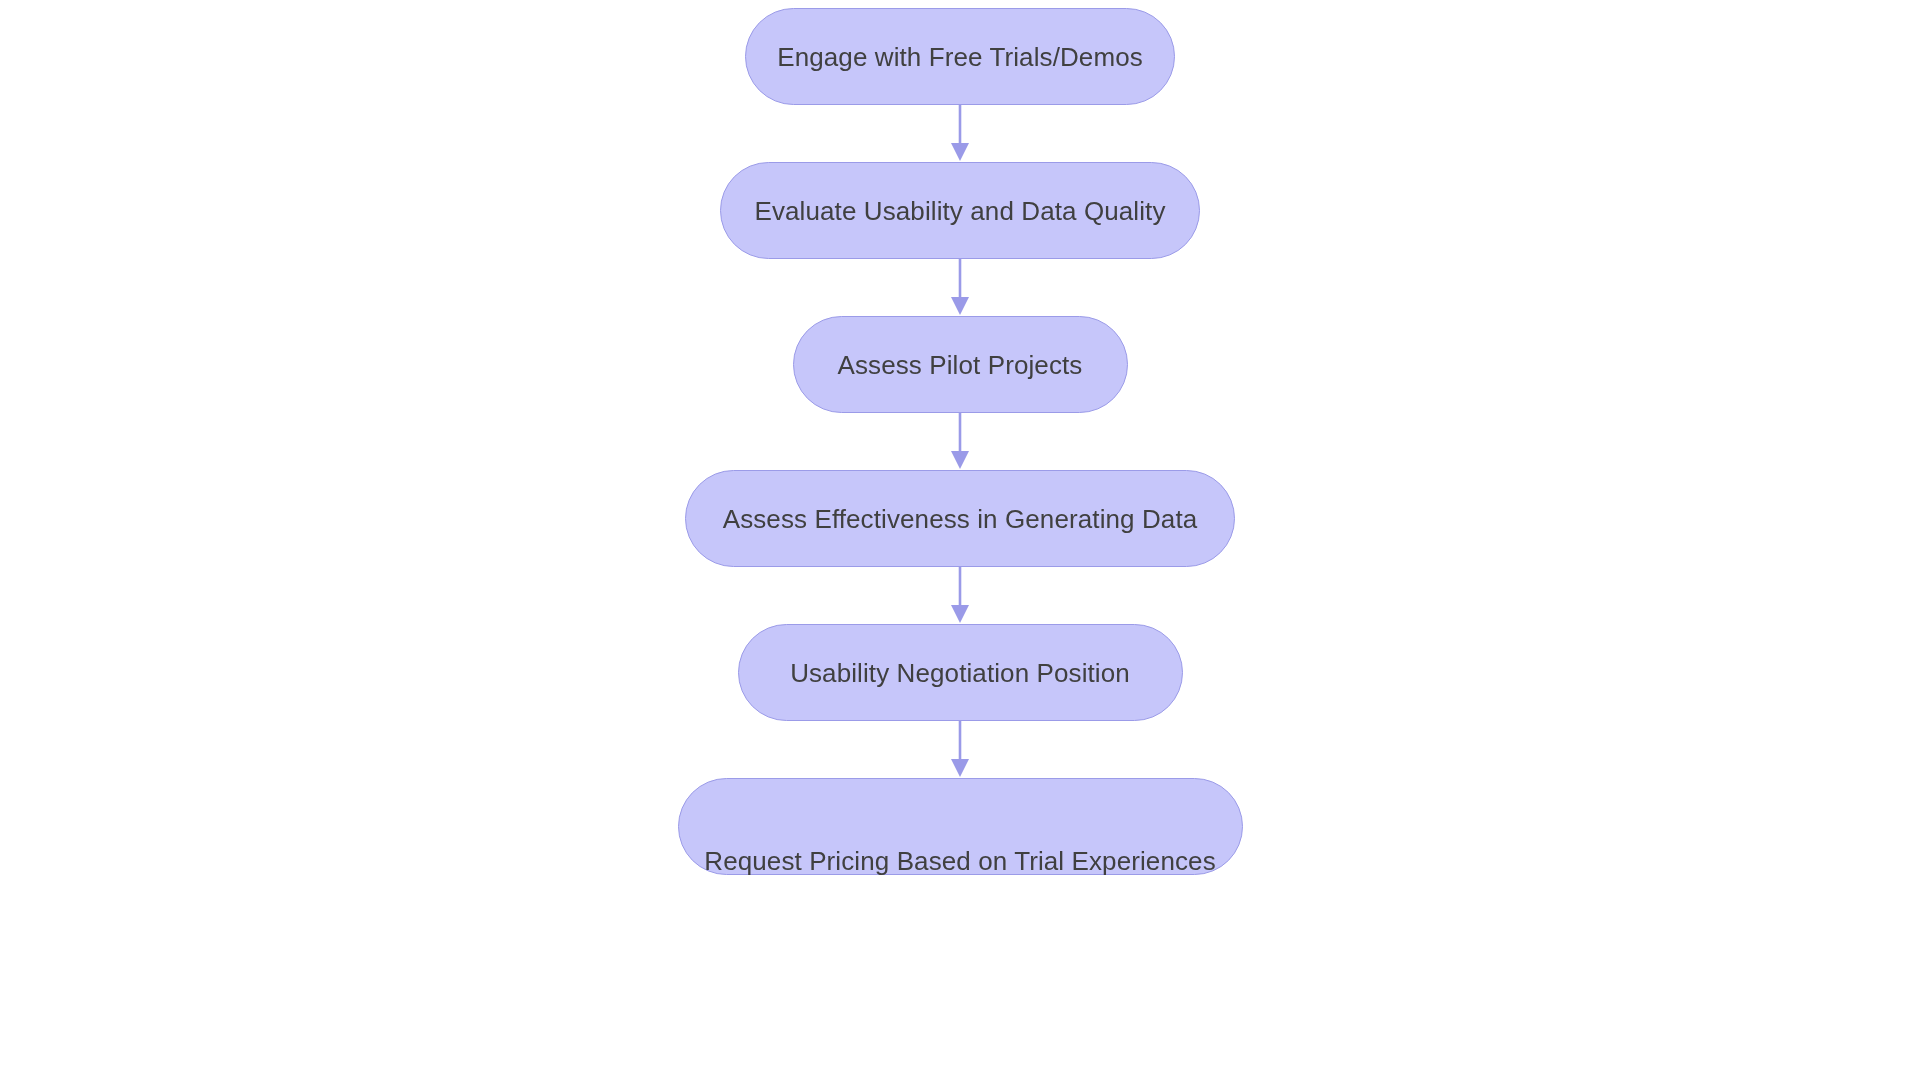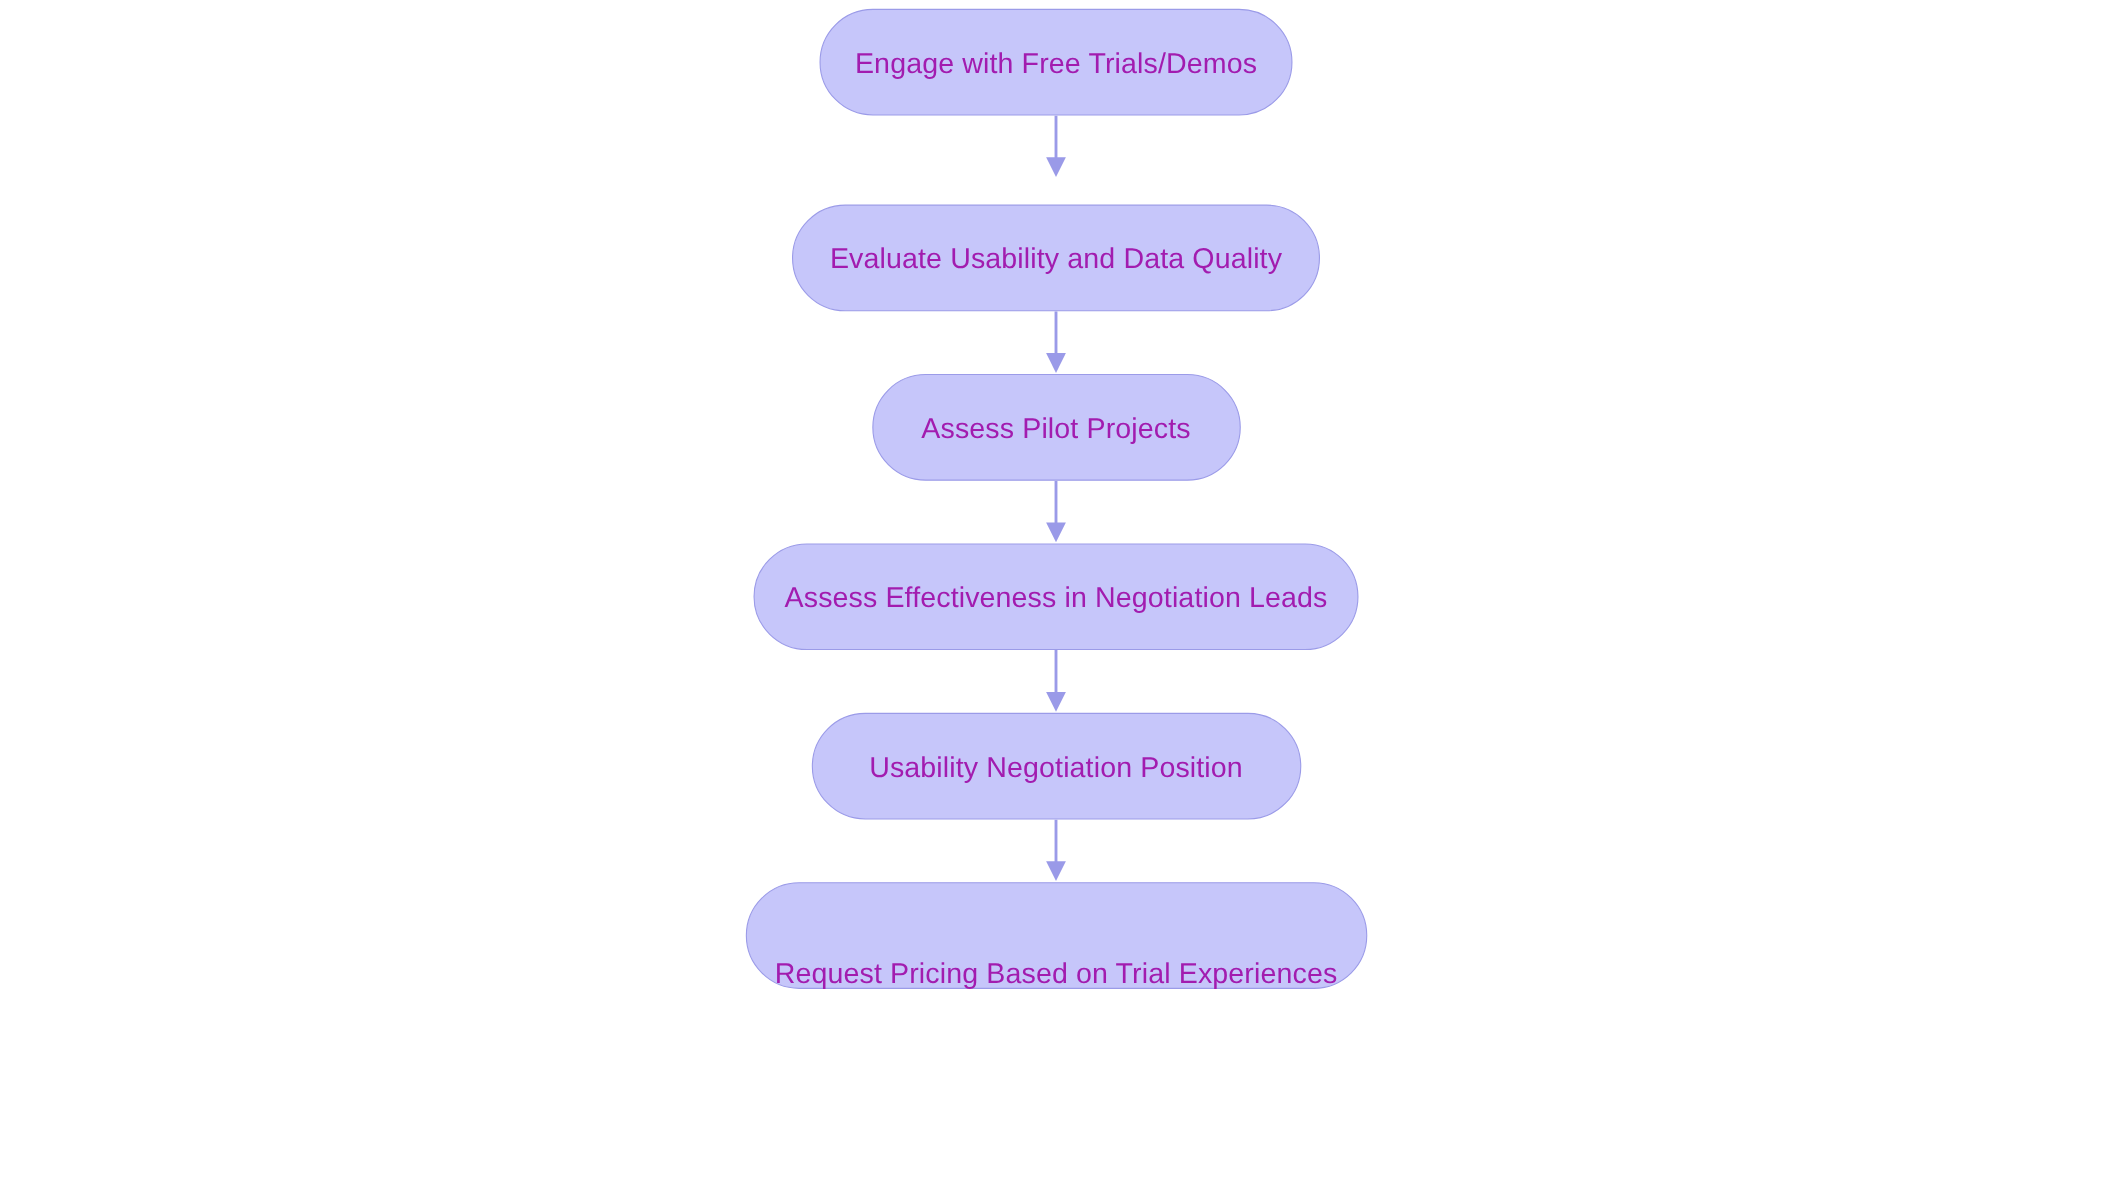--- a/index.html
+++ b/index.html
@@ -33,21 +33,21 @@
     background: #c6c6fa;
     border: 1.4px solid #9b9be8;
     border-radius: 49px;
     display: flex;
     align-items: center;
     justify-content: center;
     flex: 0 0 auto;
   }
 
   .node-label {
-    color: #a21caf;
+    color: #404040;
     font-size: 26px;
     font-weight: 400;
     letter-spacing: 0.1px;
     line-height: 1;
     white-space: nowrap;
     padding: 0 34px;
   }
 
   
   .connector {
@@ -69,21 +69,21 @@
     <span class="node-label">Engage with Free Trials/Demos</span>
   </div>
 
   <div class="connector">
     <svg width="40" height="57" viewBox="0 0 40 57" xmlns="http://www.w3.org/2000/svg" aria-hidden="true">
       <line x1="20" y1="0" x2="20" y2="44" stroke="#9a9ae8" stroke-width="2.6"></line>
       <polygon points="20,56 11,38 29,38" fill="#9a9ae8"></polygon>
     </svg>
   </div>
 
-  <div class="node" style="width:480px;margin-top:24px;">
+  <div class="node" style="width:480px;">
     <span class="node-label">Evaluate Usability and Data Quality</span>
   </div>
 
   <div class="connector">
     <svg width="40" height="57" viewBox="0 0 40 57" xmlns="http://www.w3.org/2000/svg" aria-hidden="true">
       <line x1="20" y1="0" x2="20" y2="44" stroke="#9a9ae8" stroke-width="2.6"></line>
       <polygon points="20,56 11,38 29,38" fill="#9a9ae8"></polygon>
     </svg>
   </div>
 
@@ -92,21 +92,21 @@
   </div>
 
   <div class="connector">
     <svg width="40" height="57" viewBox="0 0 40 57" xmlns="http://www.w3.org/2000/svg" aria-hidden="true">
       <line x1="20" y1="0" x2="20" y2="44" stroke="#9a9ae8" stroke-width="2.6"></line>
       <polygon points="20,56 11,38 29,38" fill="#9a9ae8"></polygon>
     </svg>
   </div>
 
   <div class="node" style="width:550px;">
-    <span class="node-label">Assess Effectiveness in Negotiation Leads</span>
+    <span class="node-label">Assess Effectiveness in Generating Data</span>
   </div>
 
   <div class="connector">
     <svg width="40" height="57" viewBox="0 0 40 57" xmlns="http://www.w3.org/2000/svg" aria-hidden="true">
       <line x1="20" y1="0" x2="20" y2="44" stroke="#9a9ae8" stroke-width="2.6"></line>
       <polygon points="20,56 11,38 29,38" fill="#9a9ae8"></polygon>
     </svg>
   </div>
 
   <div class="node" style="width:445px;">

